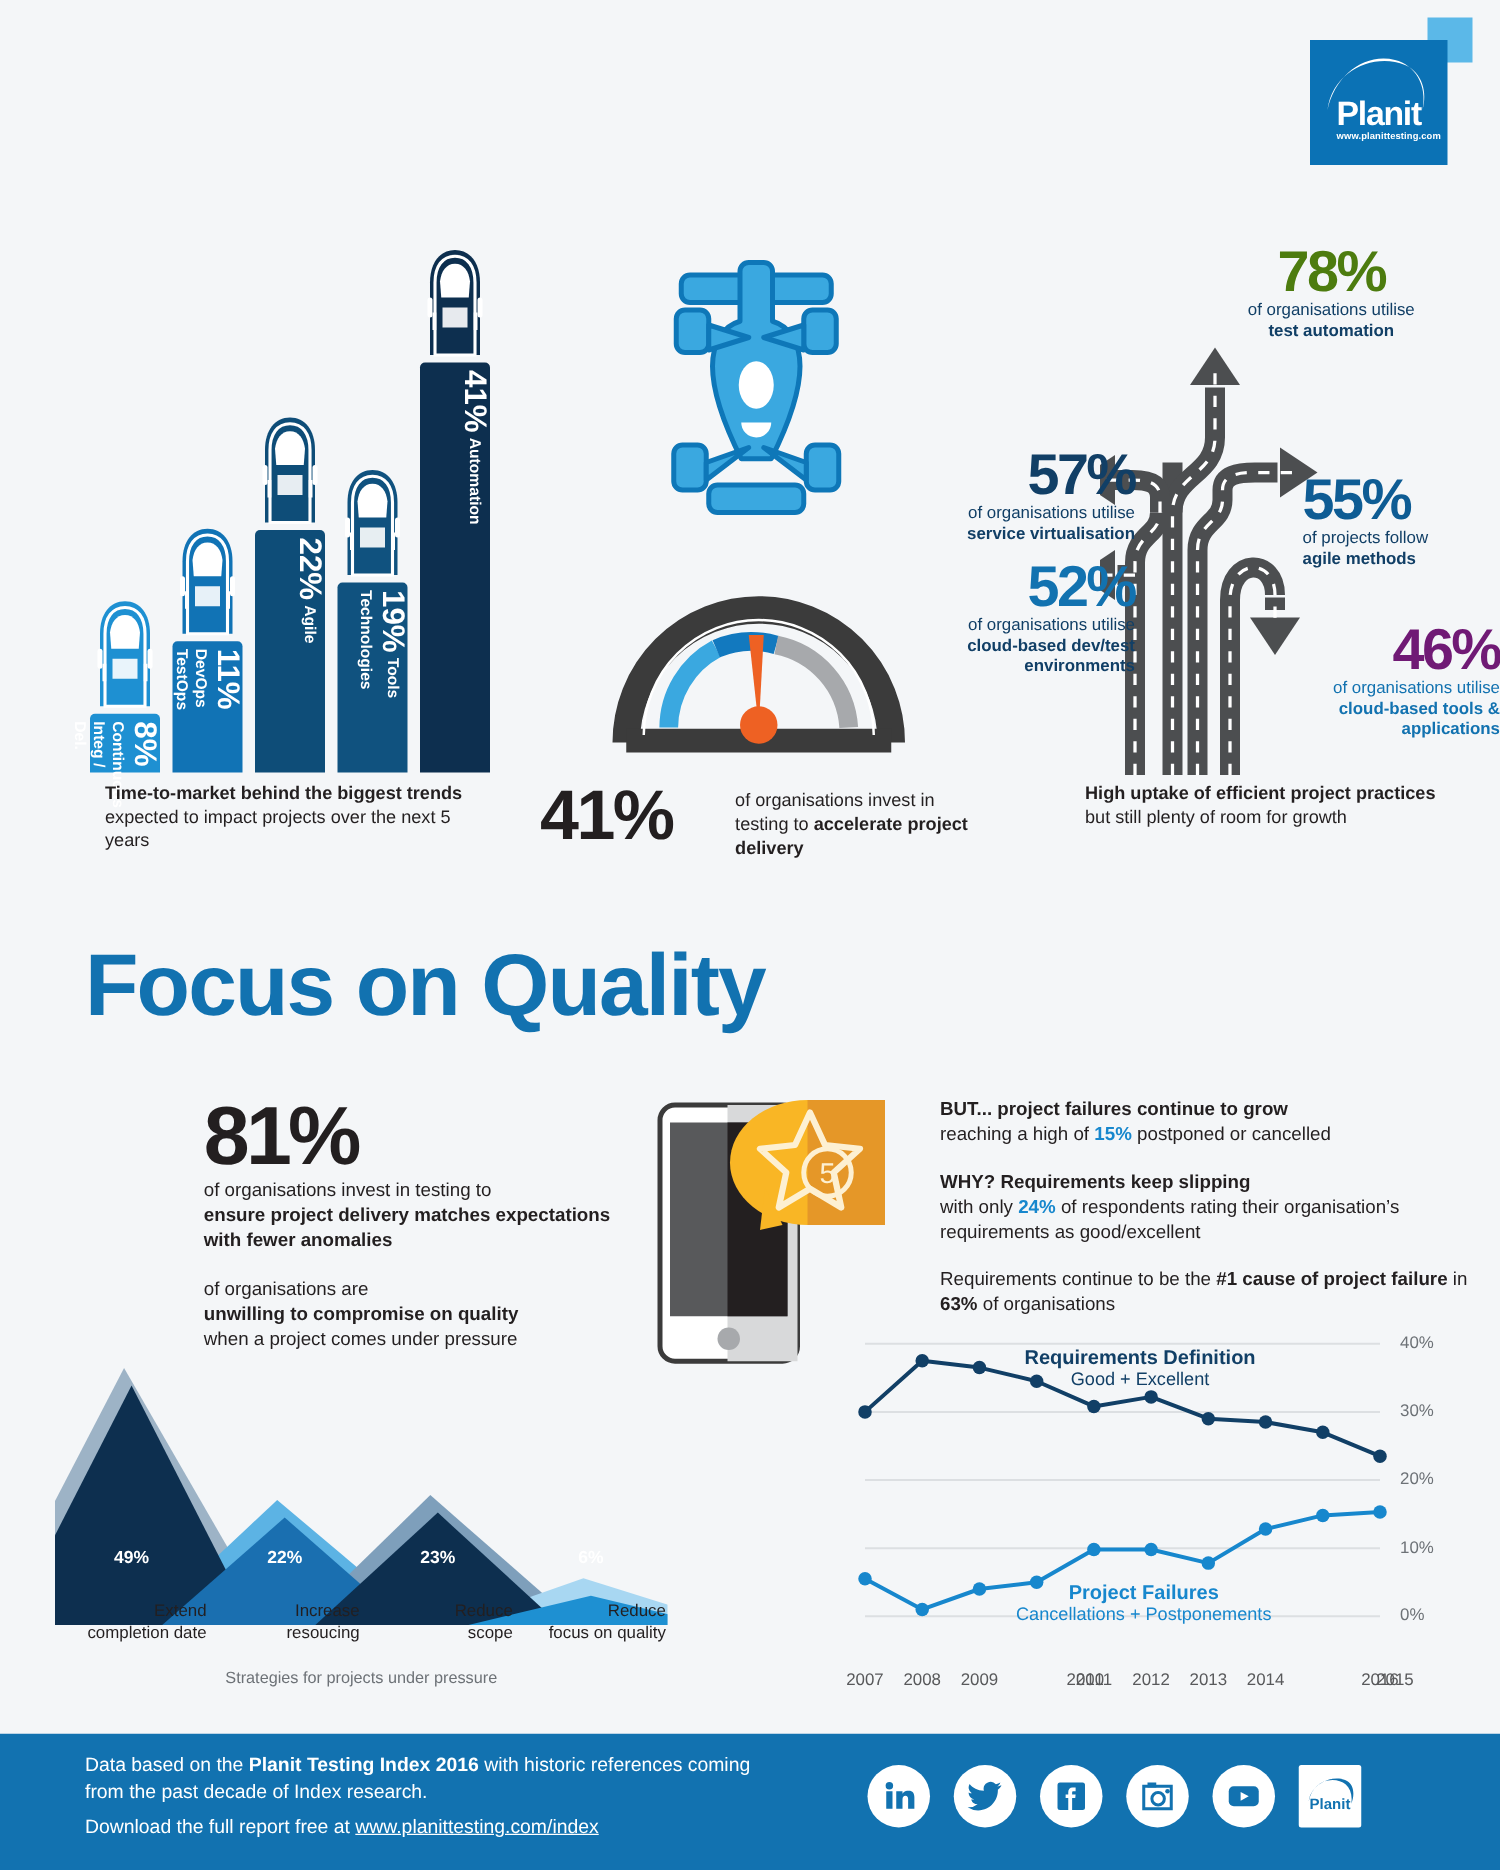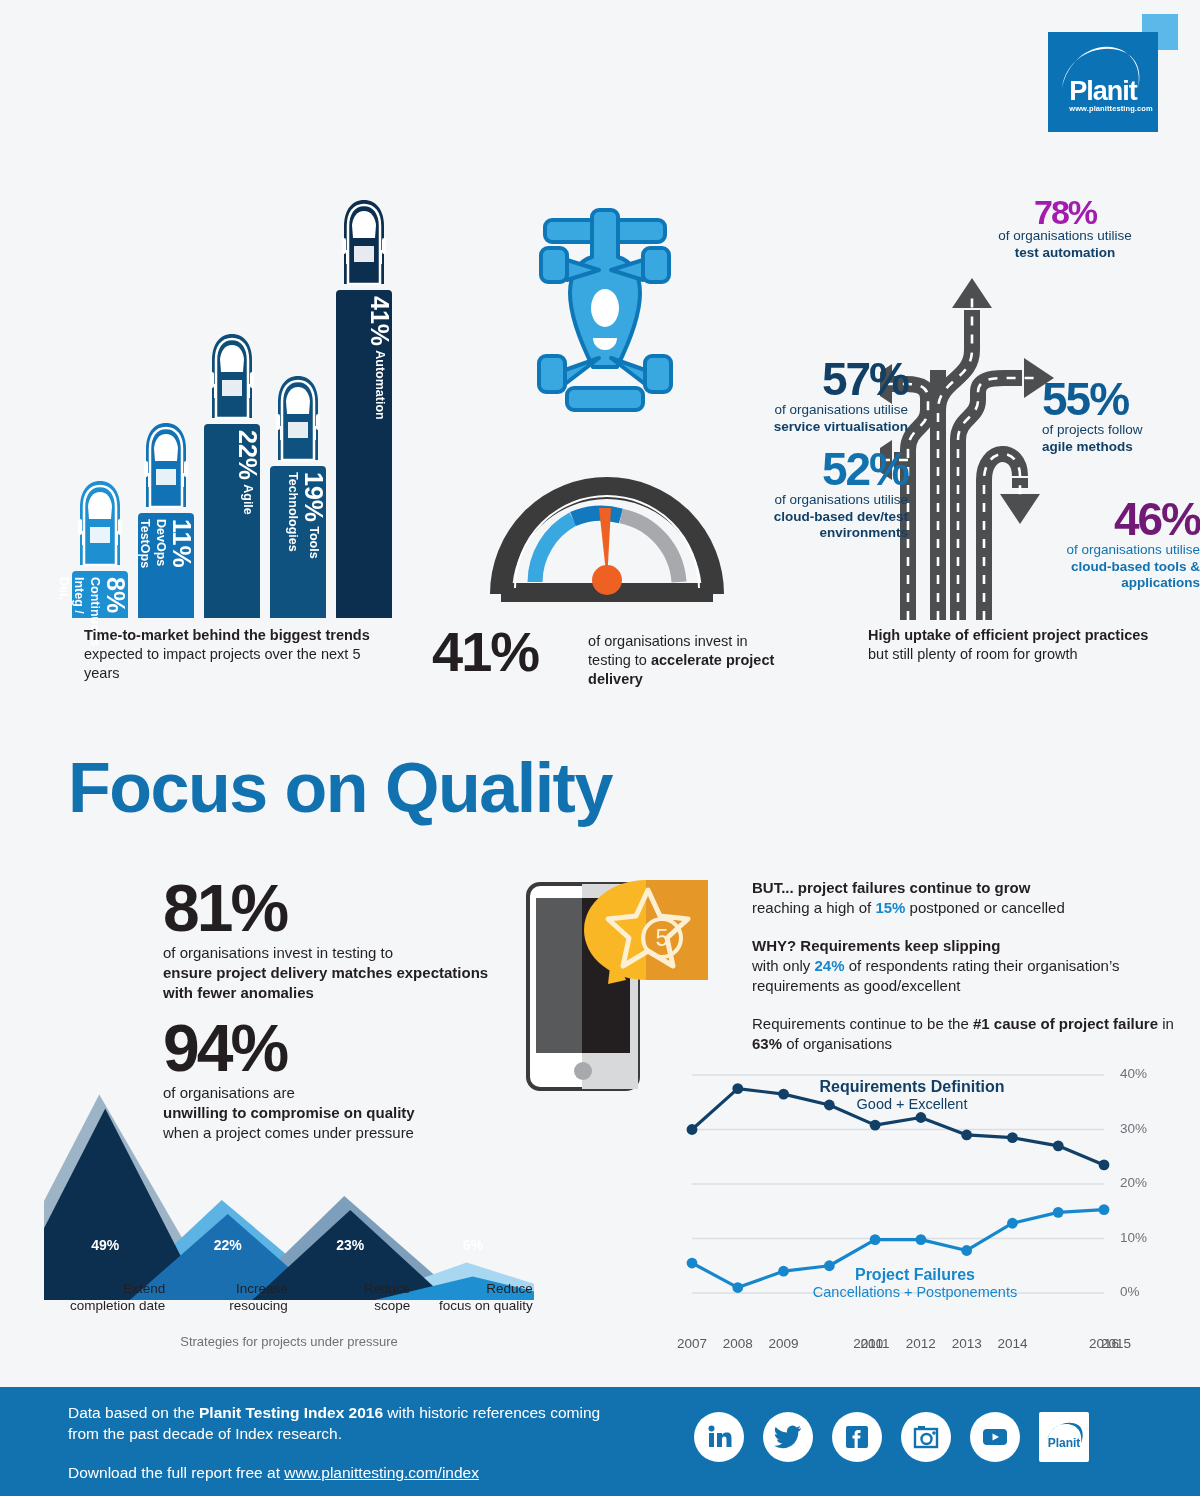--- a/index.html
+++ b/index.html
@@ -57,21 +57,21 @@
 
   
   .roads { position:absolute; left:880px; top:250px; width:190px; height:370px; }
 
   .roadstat { position:absolute; }
   .roadstat .num { font-weight:bold; letter-spacing:-2px; line-height:0.95; }
   .roadstat .desc { font-size:13.5px; line-height:1.25; }
   .roadstat .desc b { font-weight:bold; }
 
   #rs-78 { left:965px; top:196px; width:200px; text-align:center; }
-  #rs-78 .num { font-size:34px; color:#a21caf; }
+  #rs-78 .num { font-size:46px; color:#4d7c0f; }
   #rs-78 .desc { color:#113f66; }
 
   #rs-57 { left:738px; top:358px; width:170px; text-align:right; }
   #rs-57 .num { font-size:46px; color:#113f66; }
   #rs-57 .desc { color:#113f66; }
 
   #rs-52 { left:738px; top:448px; width:170px; text-align:right; }
   #rs-52 .num { font-size:46px; color:#1272b0; }
   #rs-52 .desc { color:#113f66; }
 
@@ -114,21 +114,21 @@
   .lc-legend .t1 { font-size:16px; font-weight:bold; }
   .lc-legend .t2 { font-size:14.5px; }
   #leg-req { left:812px; top:1078px; text-align:center; width:200px; color:#113f66; }
   #leg-fail { left:800px; top:1266px; text-align:center; width:230px; color:#1787cd; }
 
   
   .footer { position:absolute; left:0; top:1387px; width:1200px; height:109px; background:#1272b0; }
   .ftext { position:absolute; left:68px; top:1403px; width:560px; color:#fff;
     font-size:15.5px; line-height:1.35; }
   .ftext b { font-weight:bold; }
-  .ftext .l2 { margin-top:18px; }
+  .ftext .l2 { margin-top:7px; }
   .ftext a { color:#fff; text-decoration:underline; }
   .socials { position:absolute; left:694px; top:1412px; display:flex; gap:19px; align-items:center; }
   .sbtn { width:50px; height:50px; border-radius:50%; background:#fff;
     display:flex; align-items:center; justify-content:center; }
   .sq { width:50px; height:50px; border-radius:2px; background:#fff;
     display:flex; align-items:center; justify-content:center; flex-direction:column; }
 </style>
 </head>
 <body>
 
@@ -332,21 +332,20 @@
 
   <div class="h-main" id="title-quality">Focus on Quality</div>
 
   <div class="qstat" id="q81">
     <div class="num">81%</div>
     <div class="desc">
       <span>of organisations invest in testing to</span><br><b>ensure project delivery matches expectations with fewer anomalies</b>
     </div>
   </div>
   <div class="qstat" id="q94">
-    <div class="num">94%</div>
     <div class="desc">
       <span>of organisations are</span><br><b>unwilling to compromise on quality</b><br><span>when a project comes under pressure</span>
     </div>
   </div>
 
   <svg class="phone" viewBox="0 0 200 230">
     <rect x="16" y="18" width="110" height="205" rx="12" fill="#ffffff" stroke="#3b3b3b" stroke-width="4"></rect>
     <rect x="70" y="18" width="56" height="205" fill="#d8d9da"></rect>
     <rect x="24" y="32" width="94" height="155" fill="#58595b"></rect>
     <rect x="70" y="32" width="48" height="155" fill="#231f20"></rect>

